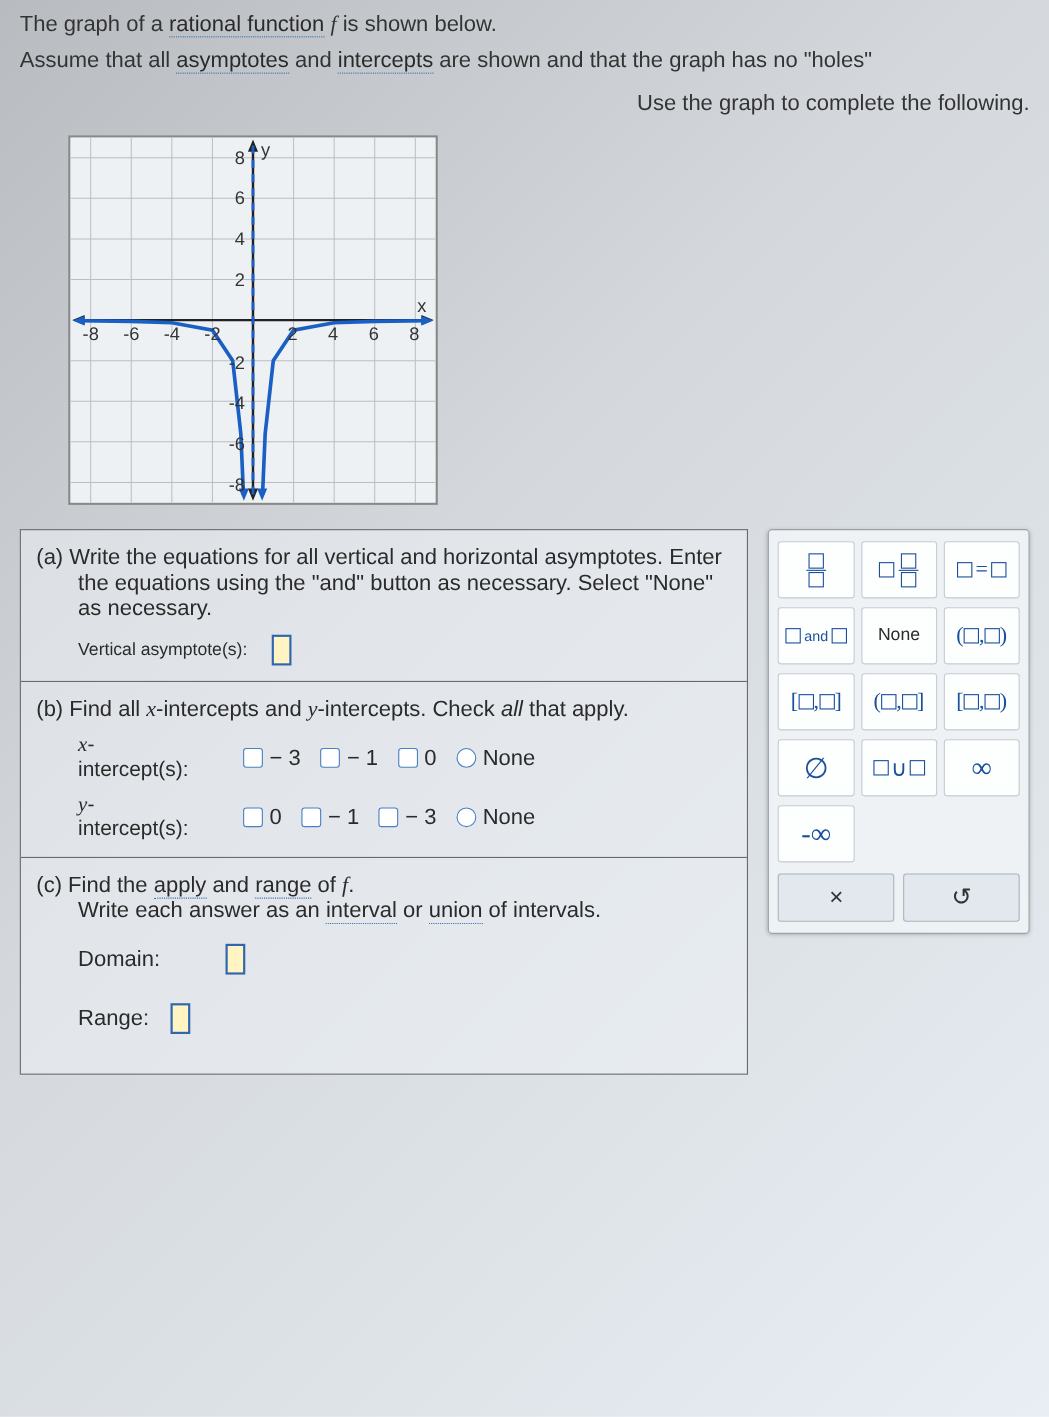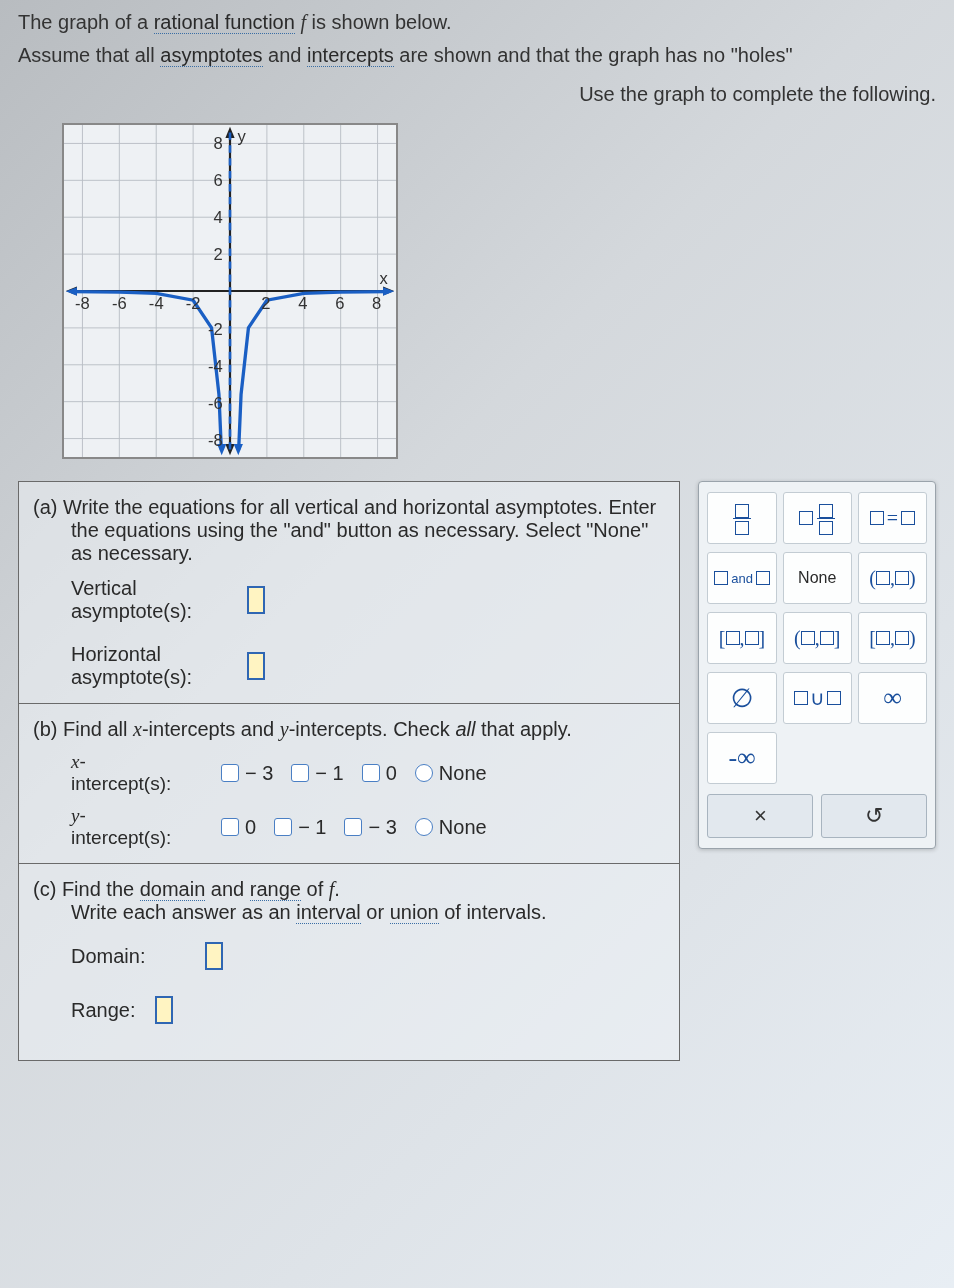--- a/index.html
+++ b/index.html
@@ -26,21 +26,21 @@
   .question-table {
     border: 1.5px solid #6a6a6a;
     background: rgba(240,244,248,.5);
     width: 724px;
     font-size: 20px;
   }
   .question-table .cell { padding: 14px 14px 14px 14px; border-bottom: 1.5px solid #6a6a6a; }
   .question-table .cell:last-child { border-bottom: none; }
   .hang { padding-left: 38px; text-indent: -38px; }
   .subrow { display:flex; align-items:center; gap: 6px; margin-top: 12px; padding-left: 38px; }
-  .subrow .lbl { width: 150px; font-size: 20px; }
+  .subrow .lbl { width: 150px; font-size: 16px; }
   .in-box {
     display:inline-block; width: 18px; height: 28px;
     border: 2px solid #2f66b3; background: #fff4c2;
   }
   .chk-row { display:flex; align-items:center; gap: 18px; padding-left: 38px; margin-top:10px; font-size:20px; }
   .chk-row .lbl { width: 132px; font-style: italic; font-size:19px;}
   .chk { display:flex; align-items:center; gap:6px; }
   .chk .box {
     width:18px; height:18px; border:1.5px solid #4a7fc4; border-radius:3px; background:#fff;
   }
@@ -156,24 +156,20 @@
 
 <div class="main-row">
   <div class="question-table">
 
     <div class="cell">
       <div class="hang">(a) Write the equations for all vertical and horizontal asymptotes. Enter the equations using the "and" button as necessary. Select "None" as necessary.</div>
       <div class="subrow">
         <div class="lbl" style="width:170px;">Vertical asymptote(s):</div>
         <span class="in-box"></span>
       </div>
-      <div class="subrow" style="margin-top:20px;">
-        <div class="lbl" style="width:170px;">Horizontal asymptote(s):</div>
-        <span class="in-box"></span>
-      </div>
     </div>
 
     <div class="cell">
       <div class="hang">
         <span>(b) Find all </span><span class="italic">x</span><span>-intercepts and </span><span class="italic">y</span><span>-intercepts. Check </span><i>all</i><span> that apply.</span>
       </div>
       <div class="chk-row">
         <div class="lbl"><span class="italic">x</span><span style="white-space:pre-line;font-style:normal;">-
 intercept(s):</span></div>
         <div class="chk">
@@ -210,21 +206,21 @@
           </div>
         <div class="chk">
             <span class="box" style="border-radius:9px;"></span>
             <span>None</span>
           </div>
       </div>
     </div>
 
     <div class="cell">
       <div class="hang">
-        <span>(c) Find the </span><span class="dlink">domain</span><span> and </span><span class="dlink">range</span><span> of </span><span class="italic">f</span><span>.</span><br>
+        <span>(c) Find the </span><span class="dlink">apply</span><span> and </span><span class="dlink">range</span><span> of </span><span class="italic">f</span><span>.</span><br>
         <span>Write each answer as an </span><span class="dlink">interval</span><span> or </span><span class="dlink">union</span><span> of intervals.</span>
       </div>
       <div class="subrow" style="margin-top:18px;gap:46px;">
         <div style="width:88px;">Domain:</div>
         <span class="in-box"></span>
       </div>
       <div class="subrow" style="margin-top:26px; margin-bottom:22px;">
         <div style="width:78px;">Range:</div>
         <span class="in-box"></span>
       </div>

